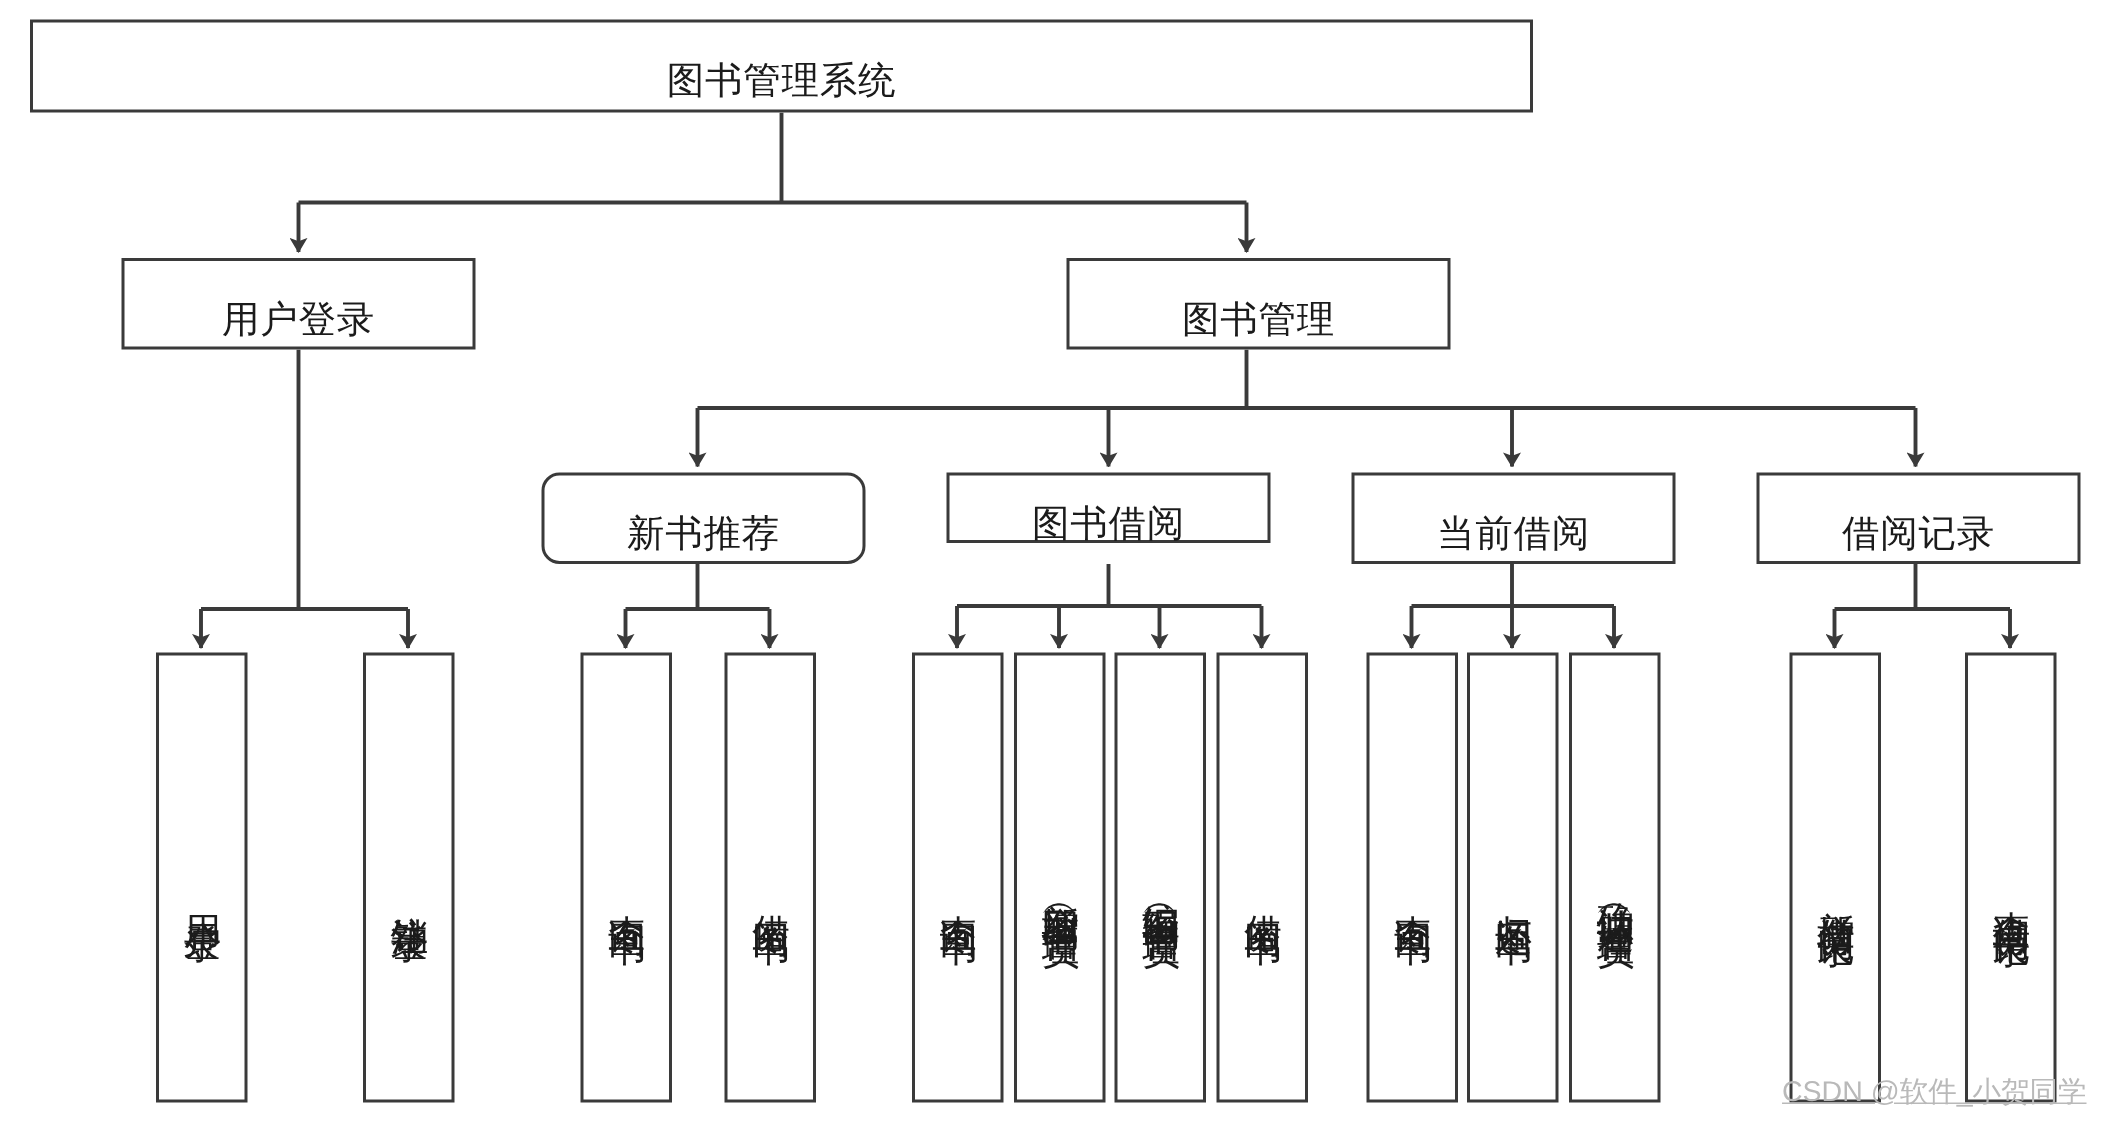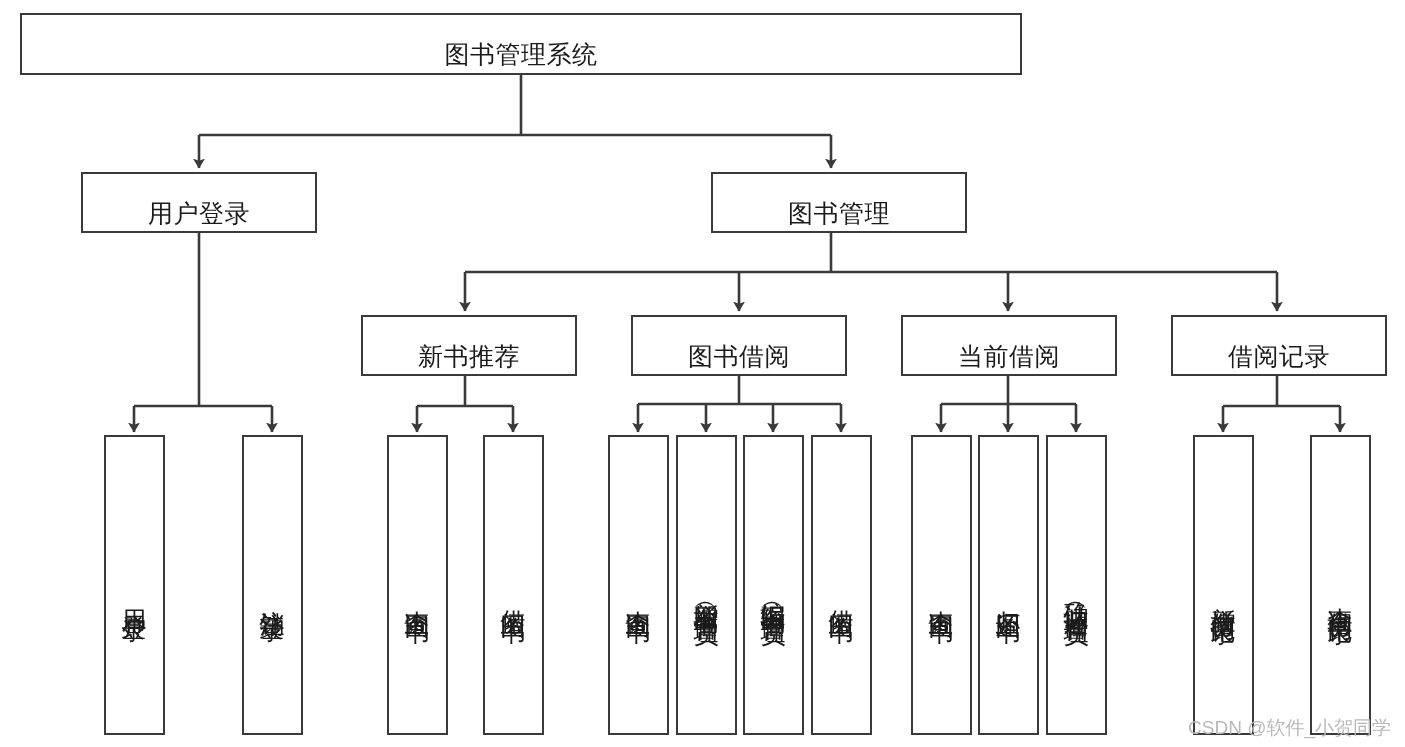--- a/index.html
+++ b/index.html
@@ -67,20 +67,21 @@
   }
   .watermark {
     position: absolute;
     right: 14px;
     bottom: 6px;
     font-size: 19px;
     color: #b9b9b9;
     z-index: 5;
     white-space: nowrap;
     font-family: "Liberation Sans", "DejaVu Sans", sans-serif;
+    text-decoration: underline;
   }
 </style>
 </head>
 <body>
 
 <div id="canvas">
 
   <svg id="edges" viewBox="0 0 1405 747" width="1405" height="747" xmlns="http://www.w3.org/2000/svg">
     <defs>
       <marker id="arrow" viewBox="0 0 10 12" refX="9.4" refY="6" markerWidth="10" markerHeight="12" orient="auto-start-reverse" markerUnits="userSpaceOnUse">
@@ -135,24 +136,24 @@
     <span class="label">图书管理系统</span>
   </div>
 
   <div class="node h" style="left:81px; top:172px; width:236px; height:61px;">
     <span class="label">用户登录</span>
   </div>
   <div class="node h" style="left:711px; top:172px; width:256px; height:61px;">
     <span class="label">图书管理</span>
   </div>
 
-  <div class="node h" style="left:361px; top:315px; width:216px; height:61px;">
+  <div class="node h" style="left:361px; top:315px; width:216px; height:61px;border-radius:12px;">
     <span class="label">新书推荐</span>
   </div>
-  <div class="node h" style="left:631px; top:315px; width:216px; height:61px;">
+  <div class="node h" style="left:631px; top:315px; width:216px; height:47px;">
     <span class="label">图书借阅</span>
   </div>
   <div class="node h" style="left:1171px; top:315px; width:216px; height:61px;">
     <span class="label">借阅记录</span>
   </div>
   <div class="node h" style="left:901px; top:315px; width:216px; height:61px;">
     <span class="label">当前借阅</span>
   </div>
 
   <div class="node v" style="left:104px; top:435px; width:61px; height:300px;">

